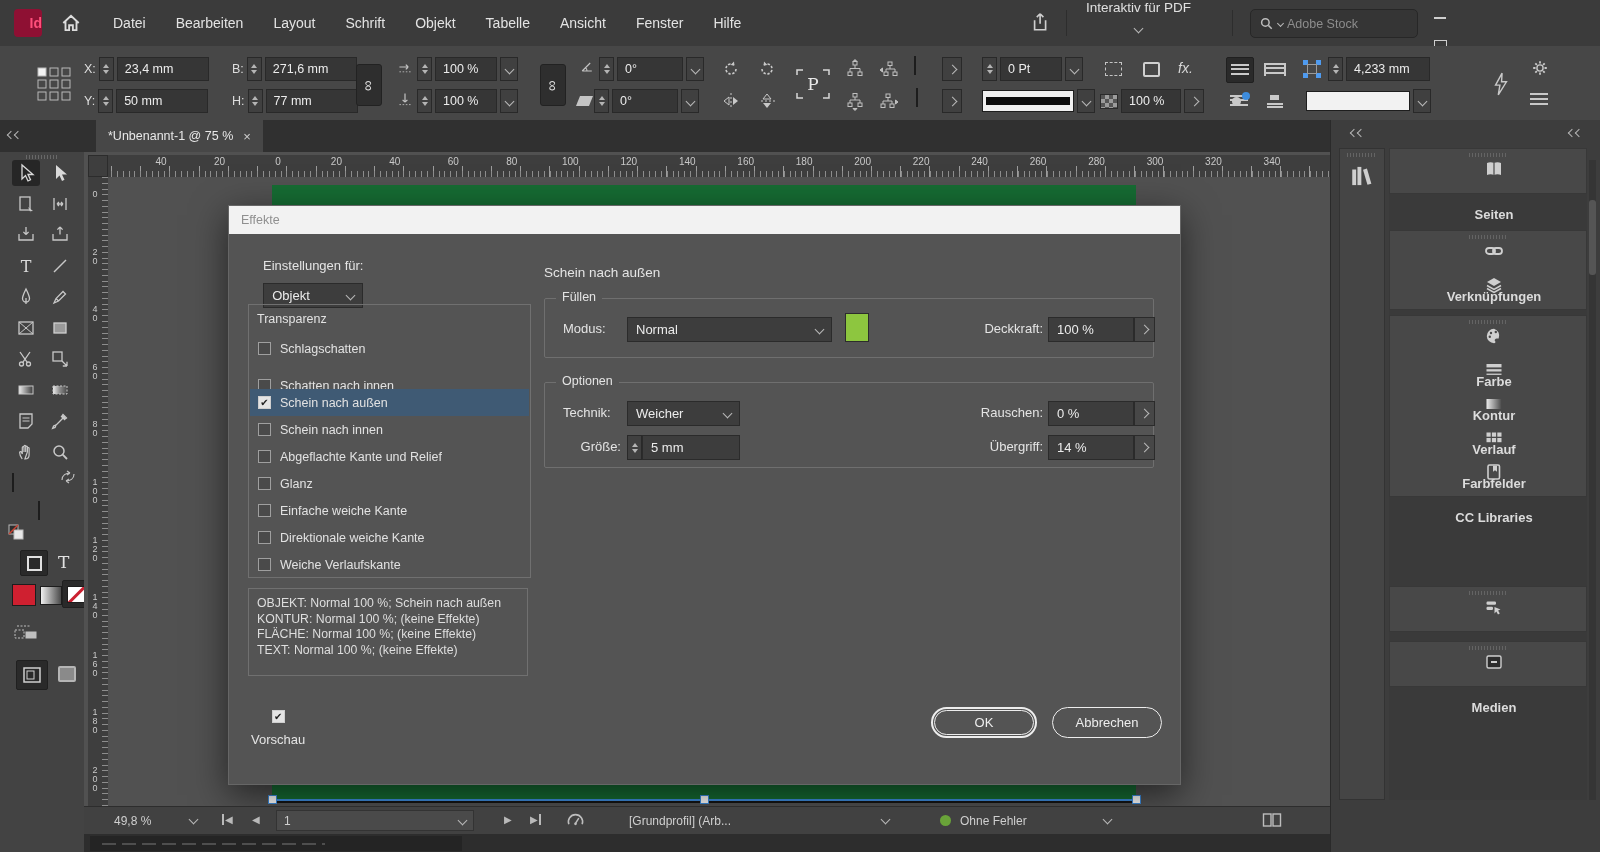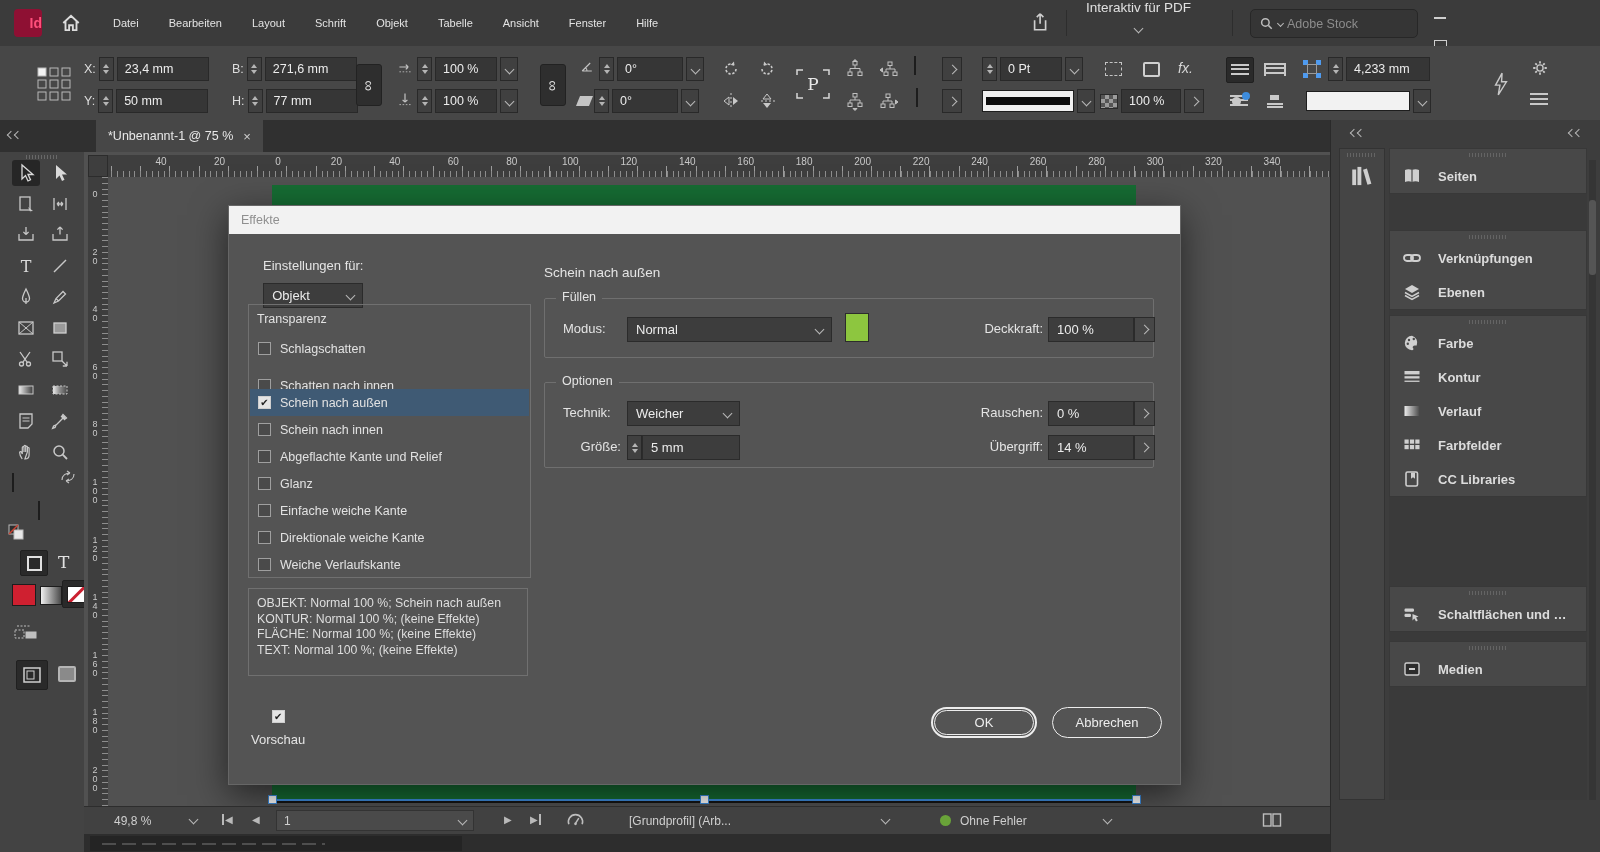--- a/index.html
+++ b/index.html
@@ -5,21 +5,21 @@
   html,body{margin:0;padding:0;}
   body{width:1600px;height:852px;position:relative;overflow:hidden;
        background:#3a3a3a;font-family:"Liberation Sans",sans-serif;color:#d6d6d6;
        -webkit-font-smoothing:antialiased;}
   .abs{position:absolute;}
   .row{display:flex;align-items:center;flex-direction:column;}
   
   #menubar{position:absolute;left:0;top:0;width:1600px;height:46px;background:#3b3b3b;border-bottom:1px solid #2a2a2a;}
   #app-badge{position:absolute;left:14px;top:9px;width:28px;height:28px;border-radius:4px;
              background:#8e1033;color:#ff4f7b;font-weight:bold;font-size:14px;line-height:28px;text-align:right;}
-  .menu-item{display:inline-block;padding:0 15px;line-height:46px;font-size:11px;color:#e3e3e3;cursor:default;}
+  .menu-item{display:inline-block;padding:0 15px;line-height:46px;font-size:14px;color:#e3e3e3;cursor:default;}
   #menus{position:absolute;left:98px;top:0;}
   .vdiv{width:1px;height:26px;background:#2d2d2d;}
   .searchbox{background:#353535;border:1px solid #272727;border-radius:5px;height:27px;display:flex;align-items:center;padding:0 8px;gap:4px;width:150px;}
   .ph{color:#8d8d8d;font-size:12.5px;}
   .chev{width:6px;height:6px;border-right:1.6px solid #b9b9b9;border-bottom:1.6px solid #b9b9b9;transform:rotate(45deg);display:inline-block;}
   .chev-r{width:6px;height:6px;border-top:1.6px solid #b9b9b9;border-right:1.6px solid #b9b9b9;transform:rotate(45deg);display:inline-block;}
   .winbtn{width:40px;height:28px;display:flex;align-items:center;justify-content:center;color:#cfcfcf;}
   
   #controlbar{position:absolute;left:0;top:46px;width:1600px;height:74px;background:#474747;border-bottom:1px solid #262626;}
   .cbg{position:absolute;display:flex;align-items:center;gap:3px;height:26px;}
@@ -86,21 +86,21 @@
   .grp{position:absolute;border:1px solid #6f6f6f;border-radius:2px;box-sizing:border-box;}
   .grp-leg{position:absolute;top:-9px;left:11px;background:#545454;padding:0 6px;font-size:12.5px;color:#e4e4e4;}
   .btn{position:absolute;height:31px;border:2px solid #ededed;border-radius:17px;display:flex;align-items:center;justify-content:center;font-size:13px;color:#ededed;box-sizing:border-box;}
   .btn.default::after{content:"";position:absolute;inset:1px;border:1px solid #ededed;border-radius:13px;}
   .btn.plain{border-width:1px;}
   
   #dock{position:absolute;left:1330px;top:120px;width:270px;height:732px;background:#3d3d3d;border-left:1px solid #2a2a2a;box-sizing:border-box;}
   #icon-col{position:absolute;left:8px;top:28px;width:46px;height:652px;background:#454545;border:1px solid #333;box-sizing:border-box;}
   #panel-col{position:absolute;left:58px;top:28px;width:198px;height:652px;background:#3a3a3a;}
   .pgroup{position:absolute;left:0;width:198px;background:#484848;border:1px solid #383838;box-sizing:border-box;}
-  .pitem{height:34px;display:flex;align-items:center;gap:16px;padding-left:12px;}
+  .pitem{height:34px;display:flex;align-items:center;gap:28px;padding-left:12px;flex-direction:column;}
   .pitem .plabel{font-size:13px;font-weight:bold;color:#dcdcdc;}
   .pic{width:20px;height:20px;flex:0 0 auto;}
   #dock-scroll{position:absolute;left:258px;top:40px;width:7px;height:640px;background:#353535;}
   #dock-thumb{position:absolute;left:0;top:40px;width:7px;height:75px;background:#555;border-radius:3px;}
   
   #statusbar{position:absolute;left:84px;top:806px;width:1246px;height:28px;background:#414141;border-top:1px solid #2d2d2d;font-size:12px;color:#cfcfcf;}
   .sfld{position:absolute;height:21px;top:3px;background:#4a4a4a;border:1px solid #333;display:flex;align-items:center;padding:0 7px;box-sizing:border-box;}
   .navg{color:#b9b9b9;font-size:10px;}
   #bottomstrip{position:absolute;left:84px;top:834px;width:1246px;height:18px;background:#2d2d2d;}
   #cutoff{position:absolute;left:6px;top:2px;width:372px;height:15px;background:#242424;

